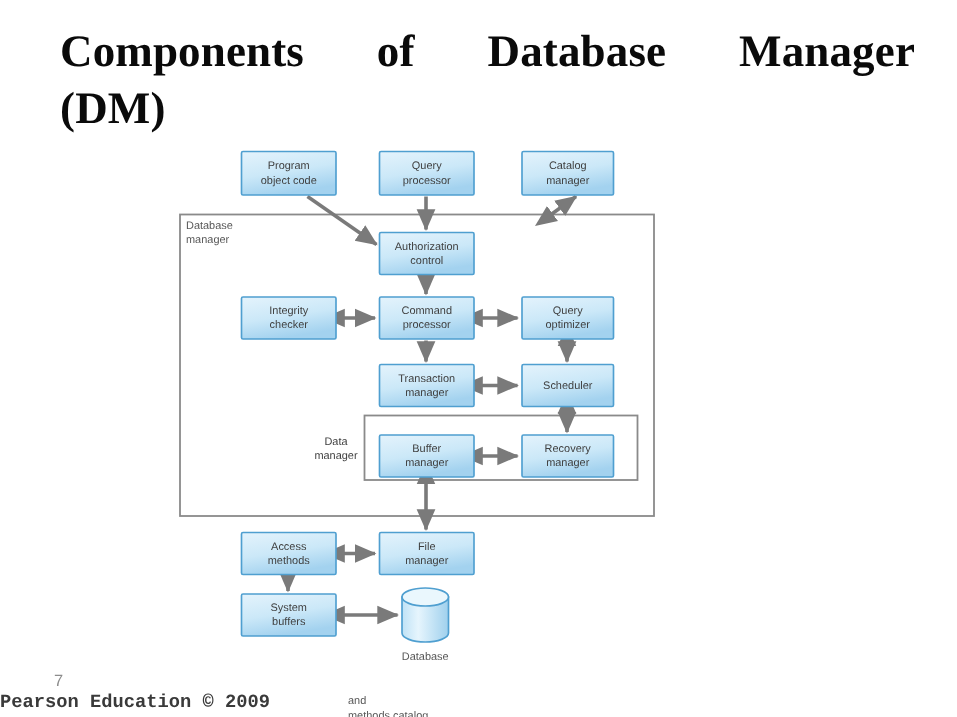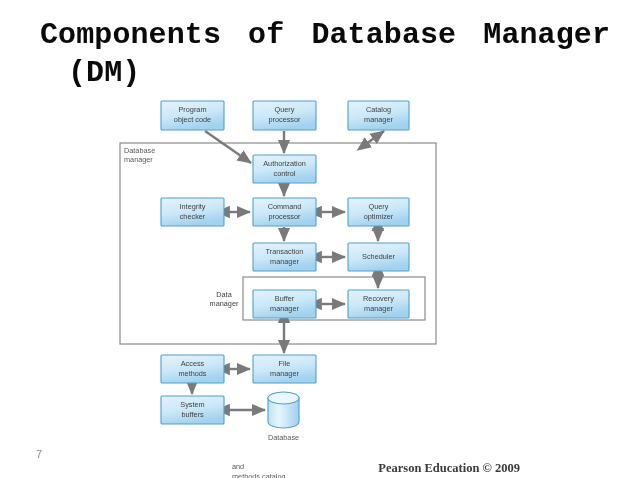--- a/index.html
+++ b/index.html
@@ -14,34 +14,33 @@
     overflow: hidden;
     font-family: "Liberation Sans", sans-serif;
   }
 
   
   #slide-title {
     position: absolute;
     left: 40px;
     top: 16px;
     width: 570px;
-    font-family: Liberation Mono, monospace;
+    font-family: Liberation Serif, serif;
     font-weight: bold;
     font-size: 30px;
     line-height: 1.28;
     color: #0a0a0a;
     text-align: justify;
     text-align-last: justify;
     letter-spacing: 0.1px;
   }
   #slide-title .line2 {
     display: block;
     text-align: left;
     text-align-last: left;
-    margin-left: 28px;
   }
 
   
   #diagram {
     position: absolute;
     left: 0px;
     top: 92px;
     width: 638px;
     height: 350px;
   }
@@ -54,25 +53,25 @@
     top: 448px;
     font-size: 11px;
     color: #8c8c8c;
     font-family: "Liberation Sans", sans-serif;
   }
   #footer-credit {
     position: absolute;
     left: 0;
     top: 461px;
     width: 520px;
-    text-align: right;
+    text-align: left;
     font-size: 12.5px;
     font-weight: bold;
     color: #3a3a3a;
-    font-family: Liberation Serif, serif;
+    font-family: Liberation Mono, monospace;
   }
 
   .svgtext {
     font-family: "Liberation Sans", sans-serif;
     font-size: 7.3px;
     fill: #3f3f3f;
     text-anchor: middle;
     dominant-baseline: middle;
   }
   .svgtext.left {

